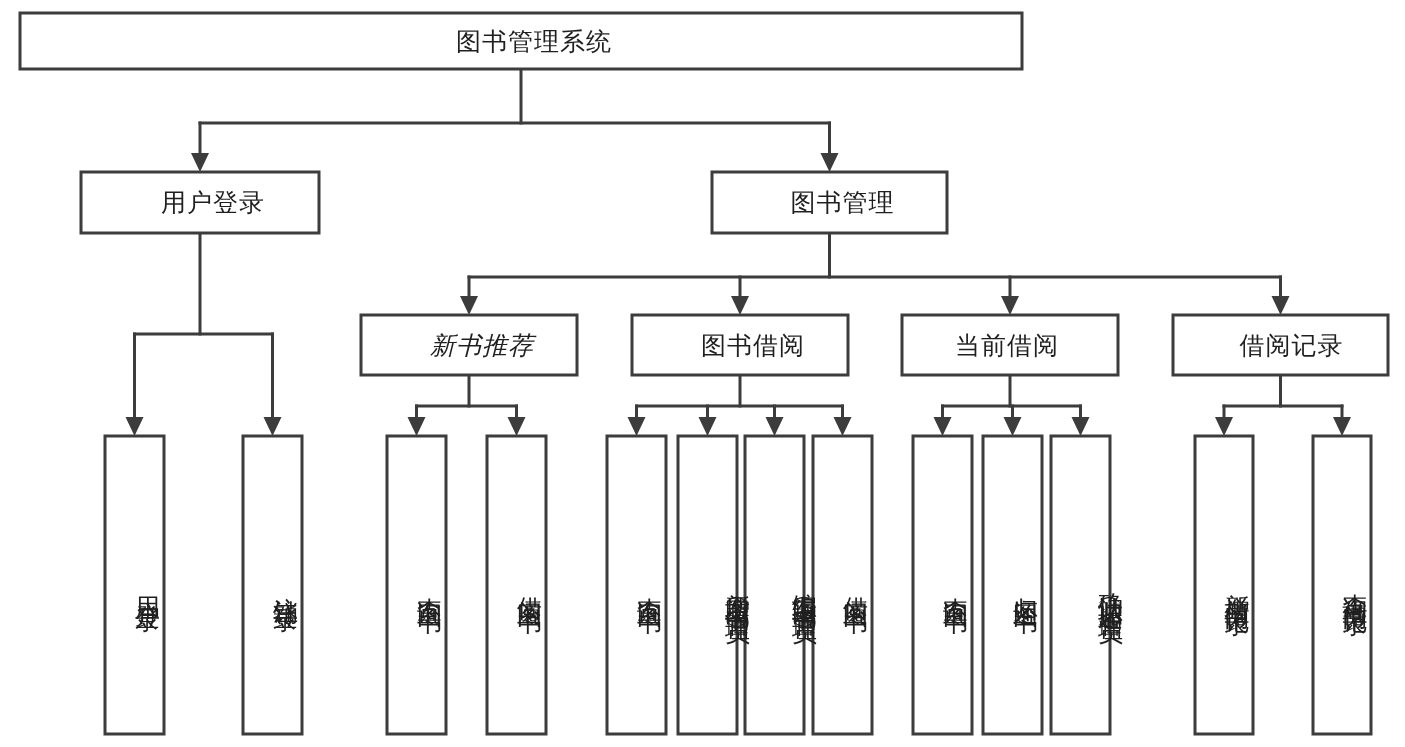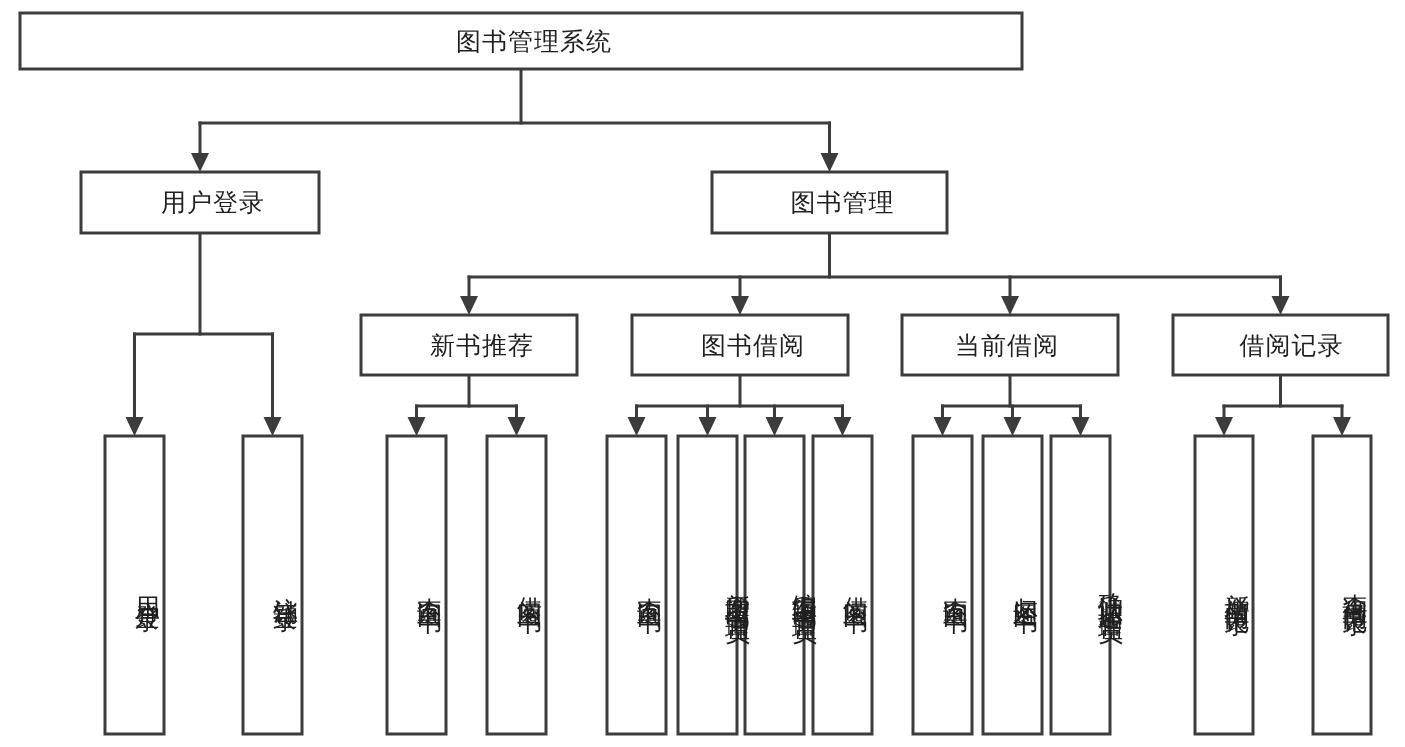--- a/index.html
+++ b/index.html
@@ -121,21 +121,21 @@
         <rect x="1051" y="436" width="59" height="298" class="box-rect"></rect>
         <rect x="1195" y="436" width="58" height="298" class="box-rect"></rect>
         <rect x="1313" y="436" width="58" height="298" class="box-rect"></rect>
       </g>
   </svg>
 
   <div id="labels">
       <div class="node-label horiz-label" style="left: 20px; top: 13px; width: 1002px; height: 56px;">图书管理系统</div>
       <div class="node-label horiz-label" style="left: 81px; top: 172px; width: 238px; height: 61px;">用户登录</div>
       <div class="node-label horiz-label" style="left: 712px; top: 172px; width: 235px; height: 61px;">图书管理</div>
-      <div class="node-label horiz-label" style="left: 361px; top: 315px; width: 216px; height: 60px;">新书推荐</div>
+      <div class="node-label horiz-label" style="left: 361px; top: 315px; width: 216px; height: 60px; font-style: italic;">新书推荐</div>
       <div class="node-label horiz-label" style="left: 632px; top: 315px; width: 216px; height: 60px; border-radius: 20px;">图书借阅</div>
       <div class="node-label horiz-label" style="left: 902px; top: 315px; width: 184px; height: 60px;">当前借阅</div>
       <div class="node-label horiz-label" style="left: 1173px; top: 315px; width: 211px; height: 60px;">借阅记录</div>
       <div class="node-label vert-label" style="left: 105px; top: 436px; width: 59px; height: 298px;">用户登录</div>
       <div class="node-label vert-label" style="left: 243px; top: 436px; width: 59px; height: 298px;">注销登录</div>
       <div class="node-label vert-label" style="left: 387px; top: 436px; width: 59px; height: 298px;">查询图书</div>
       <div class="node-label vert-label" style="left: 487px; top: 436px; width: 59px; height: 298px;">借阅图书</div>
       <div class="node-label vert-label" style="left: 607px; top: 436px; width: 59px; height: 298px;">查询图书</div>
       <div class="node-label vert-label from-top" style="left: 678px; top: 436px; width: 59px; height: 298px; padding-top: 6px;">新增图书（管理员）</div>
       <div class="node-label vert-label from-top" style="left: 745px; top: 436px; width: 59px; height: 298px; padding-top: 6px;">编辑图书（管理员）</div>

